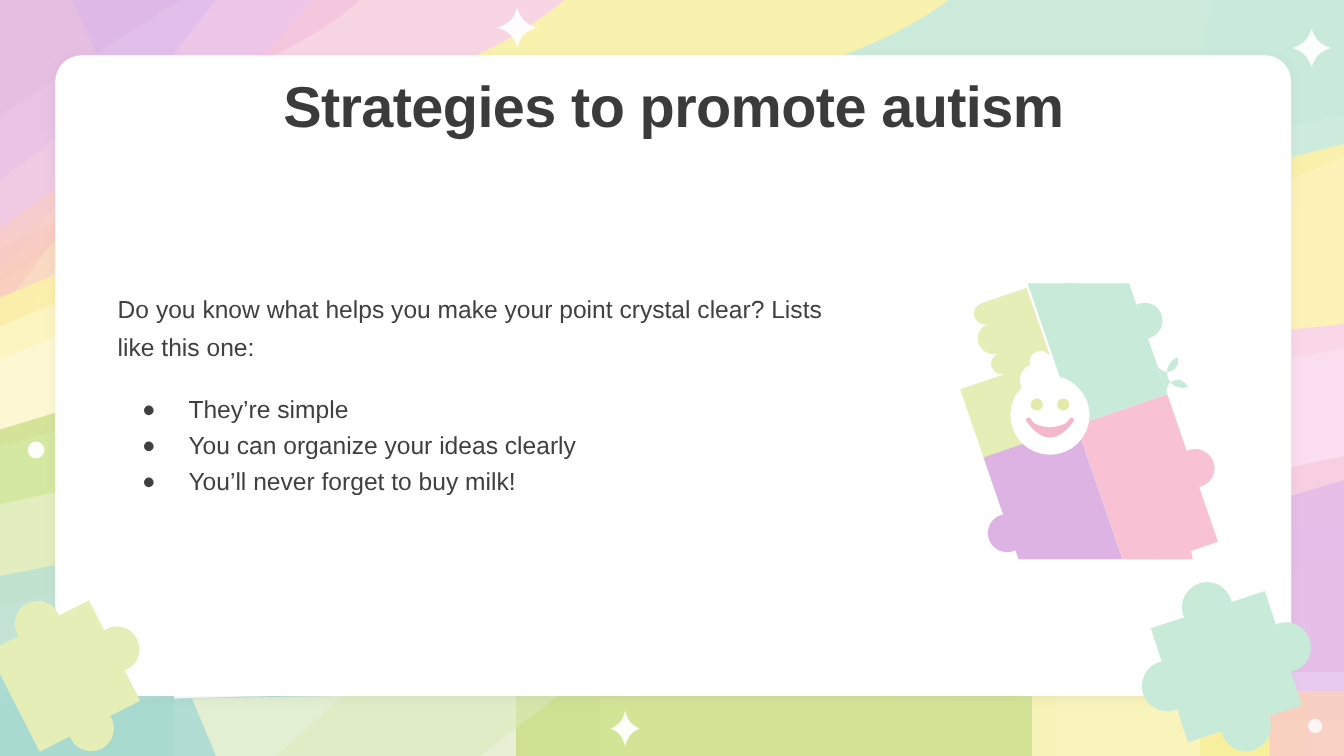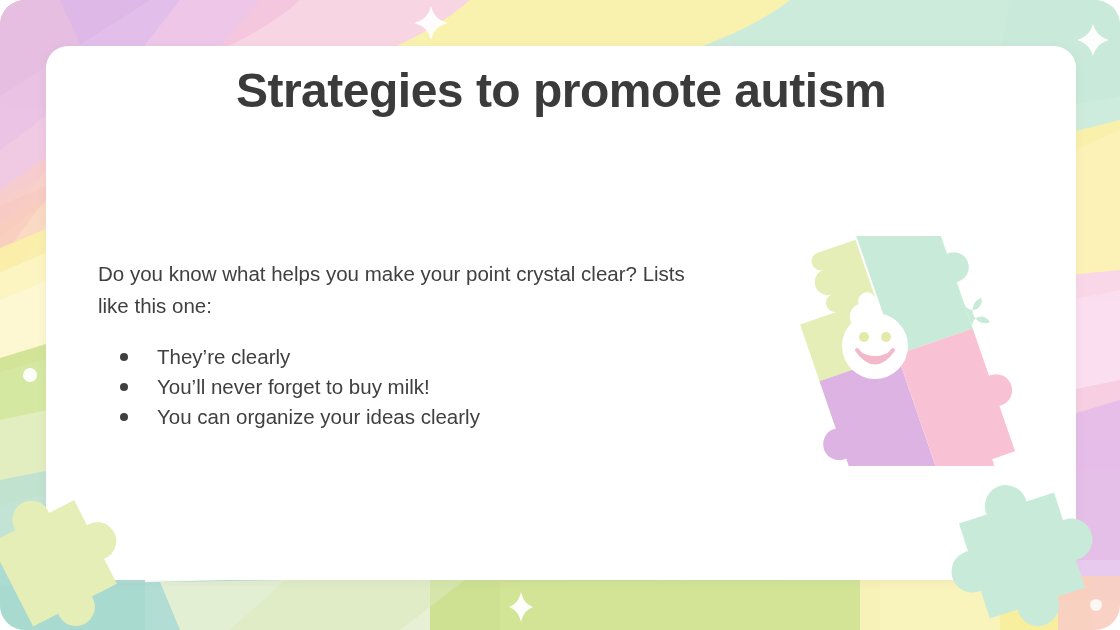--- a/index.html
+++ b/index.html
@@ -6,21 +6,20 @@
   html, body {
     width:1120px; height:630px;
     overflow:hidden;
     font-family:"Liberation Sans", sans-serif;
   }
   #slide {
     position:relative;
     width:1120px; height:630px;
     background:#ffffff;
     overflow:hidden;
-    border-radius:25px;
   }
 
   
   #bg { position:absolute; inset:0; }
   #bg svg { display:block; width:1120px; height:630px; }
 
   
   #card {
     position:absolute;
     left:46px; top:46px;
@@ -41,21 +40,21 @@
     font-weight:bold;
     line-height:1.22;
     letter-spacing:-0.5px;
     color:#3b3b3b;
     z-index:6;
   }
 
   
   #body-block {
     position:absolute;
-    left:98px; top:258px;
+    left:98px; top:243px;
     width:600px;
     z-index:6;
     color:#404040;
     font-size:20.5px;
     line-height:1.55;
   }
   .para { margin:0; }
   #intro-para { margin-bottom:20px; }
   #bullet-list {
     list-style:none;
@@ -183,29 +182,29 @@
   <h1 id="title">
     <span>Strategies to promote autism</span><br>
   </h1>
 
   <div id="body-block">
     <p id="intro-para" class="para">Do you know what helps you make your point crystal clear? Lists like this one:</p>
 
     <ul id="bullet-list">
       <li>
         <span class="dot"></span>
-        <span>They’re clearly</span>
+        <span>They’re simple</span>
+      </li>
+      <li>
+        <span class="dot"></span>
+        <span>You can organize your ideas clearly</span>
       </li>
       <li>
         <span class="dot"></span>
         <span>You’ll never forget to buy milk!</span>
-      </li>
-      <li>
-        <span class="dot"></span>
-        <span>You can organize your ideas clearly</span>
       </li>
     </ul>
 
   </div>
 
   <div id="puzzle-illustration">
     <svg viewBox="0 0 240 230" xmlns="http://www.w3.org/2000/svg">
       <g transform="rotate(-19 120 115)">
 
         <g>

